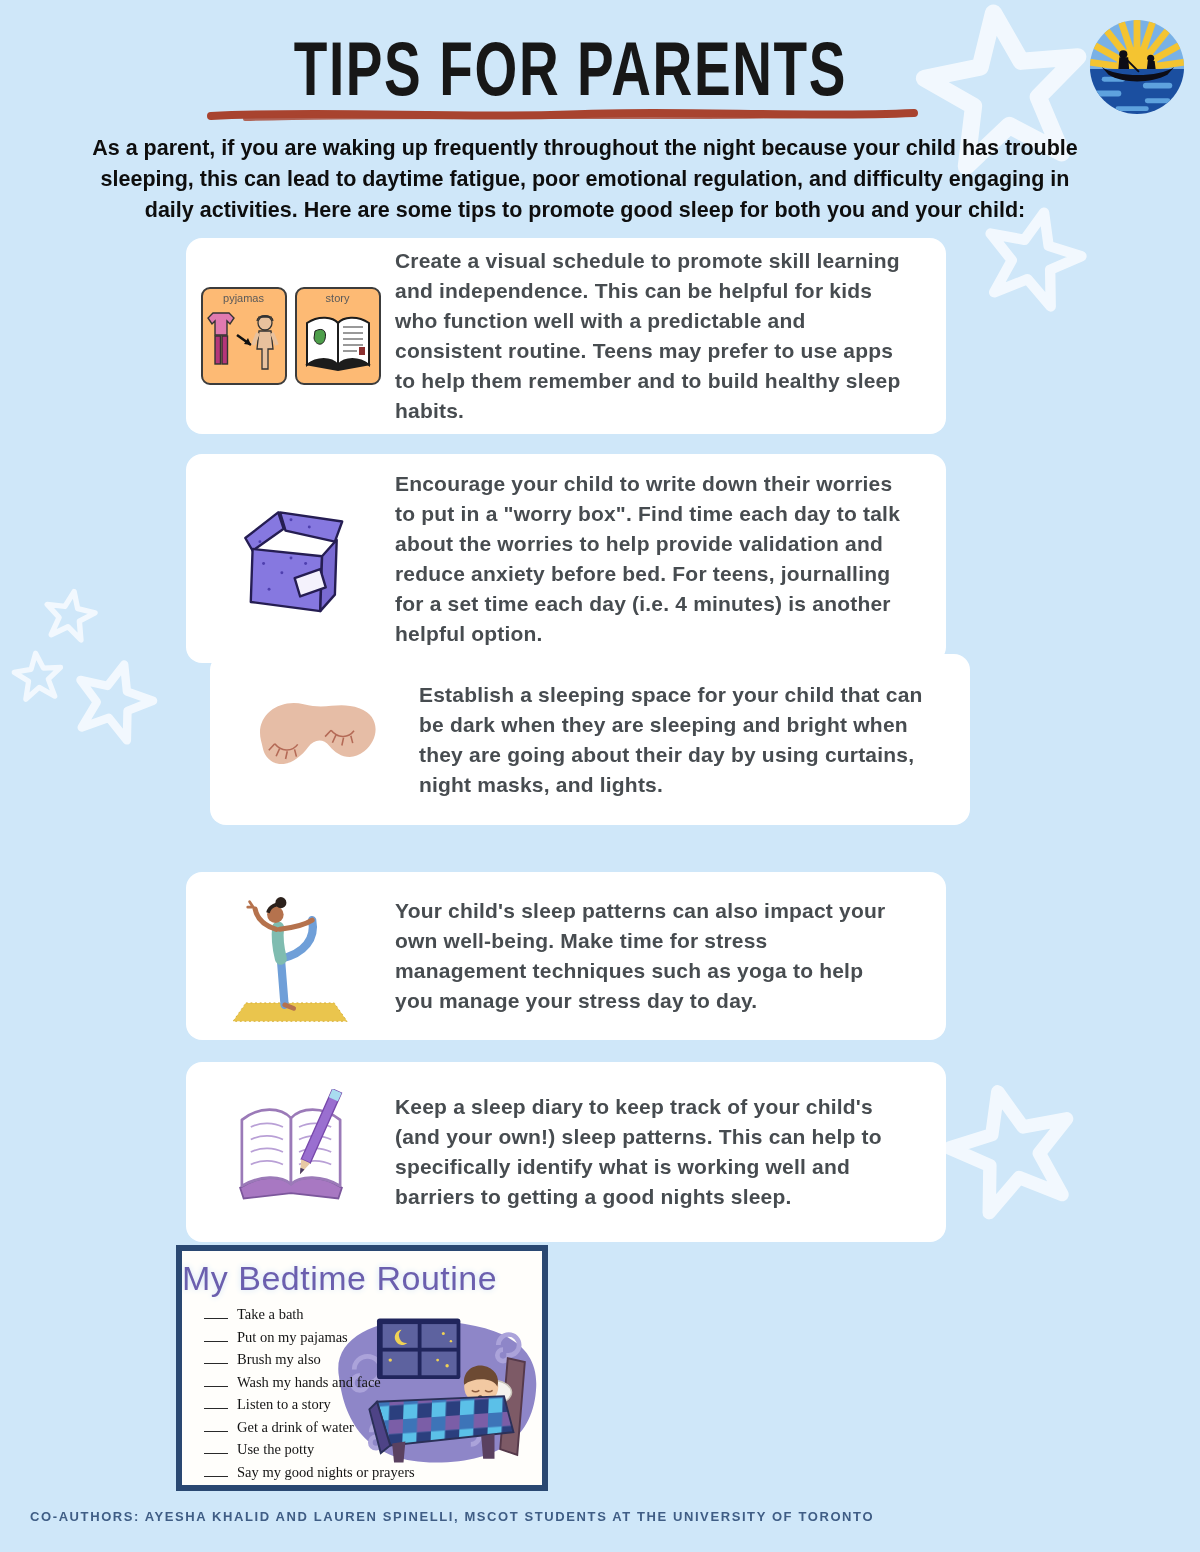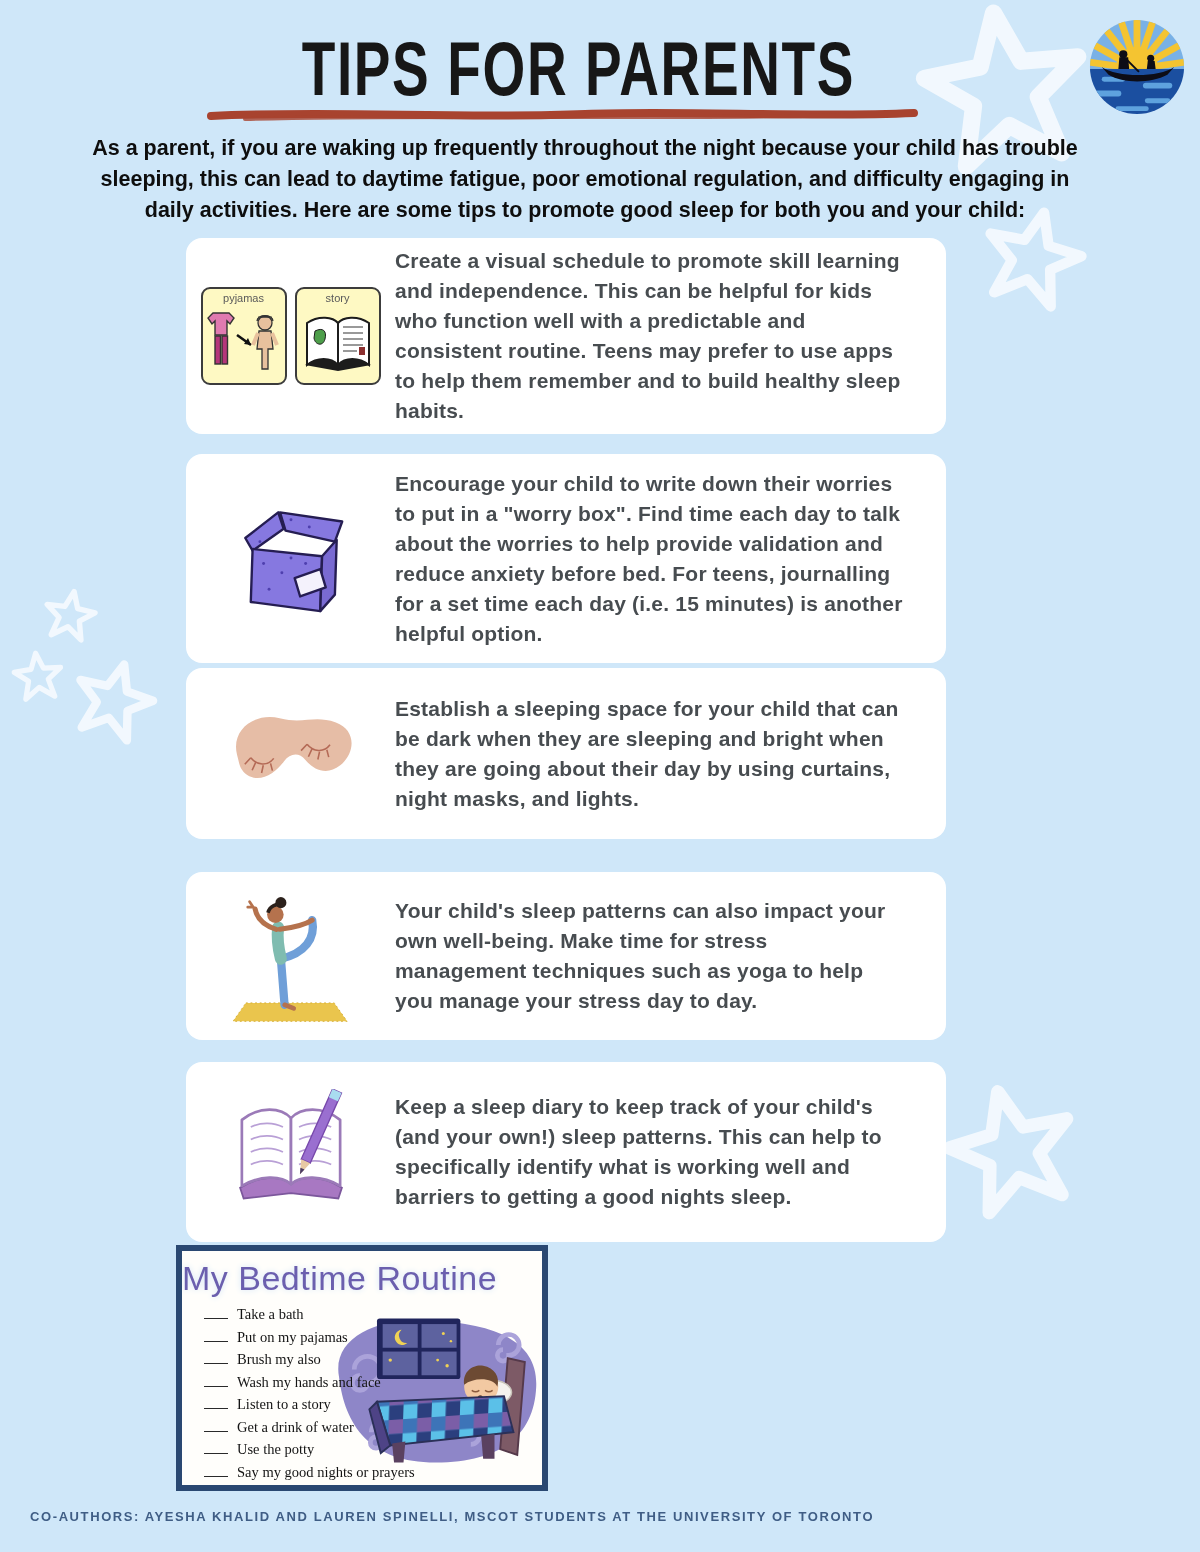--- a/index.html
+++ b/index.html
@@ -5,35 +5,35 @@
   html,body{margin:0;padding:0;}
   body{font-family:"Liberation Sans",sans-serif;}
   .page{position:relative;width:1200px;height:1552px;background:#cfe7f9;overflow:hidden;}
 
   
   .star{position:absolute;}
   .star svg{display:block;width:100%;height:100%;}
   .star path{fill:none;stroke:rgba(255,255,255,0.72);stroke-width:10;stroke-linejoin:round;stroke-linecap:round;}
 
   
-  .title-wrap{position:absolute;top:30px;left:0;width:1140px;text-align:center;padding-left:8px;}
+  .title-wrap{position:absolute;top:30px;left:0;width:1140px;text-align:center;}
   .title{display:inline-block;font-size:67px;font-weight:900;color:#171717;letter-spacing:2px;transform:scale(0.82,1.12);transform-origin:center;white-space:nowrap;}
   .underline-svg{position:absolute;top:104px;left:205px;width:715px;height:22px;}
   .intro{position:absolute;top:133px;left:90px;width:990px;text-align:center;font-size:21.5px;font-weight:800;line-height:1.45;color:#0e0e0e;}
 
   .logo{position:absolute;top:18px;left:1088px;width:98px;height:98px;}
 
   
   .tip-card{position:absolute;left:186px;width:760px;background:#ffffff;border-radius:16px;display:flex;align-items:center;box-sizing:border-box;}
   .tip-icon{flex:0 0 209px;display:flex;align-items:center;justify-content:center;}
   .tip-text{flex:1;padding-right:42px;font-size:21px;font-weight:700;line-height:30px;color:#474c50;letter-spacing:0.2px;}
 
   
   .picto-row{display:flex;gap:8px;}
-  .picto-tile{position:relative;width:86px;height:98px;background:#fef9c3;border:2px solid #3c3c3c;border-radius:9px;box-sizing:border-box;text-align:center;}
+  .picto-tile{position:relative;width:86px;height:98px;background:#fdba74;border:2px solid #3c3c3c;border-radius:9px;box-sizing:border-box;text-align:center;}
   .picto-label{display:block;font-size:11px;color:#5a5a5a;margin-top:3px;}
   .picto-tile svg{position:absolute;left:0;top:16px;width:82px;height:76px;}
 
   
   .routine-box{position:absolute;left:176px;top:1245px;width:372px;height:246px;background:#fffefb;border:6px solid #2a4872;box-sizing:border-box;overflow:hidden;}
   .routine-title{position:relative;z-index:2;margin-top:8px;font-size:34px;color:#6b5fae;letter-spacing:0.5px;text-shadow:0 0 6px #cfe3f7;}
   .routine-list{position:relative;z-index:2;margin:8px 0 0 22px;font-family:"Liberation Serif",serif;font-size:14.5px;color:#141414;}
   .routine-item{margin-bottom:5.5px;white-space:nowrap;}
   .blank{display:inline-block;width:24px;border-bottom:1.4px solid #2a2a2a;height:11px;margin-right:9px;}
   .routine-illustration{position:absolute;z-index:1;right:2px;bottom:16px;width:218px;height:160px;}
@@ -189,24 +189,24 @@
             <circle cx="60" cy="80" r="1.6"></circle>
             <circle cx="46" cy="98" r="1.6"></circle>
           <circle cx="86" cy="70" r="1.6"></circle>
             <circle cx="70" cy="64" r="1.6"></circle>
             <circle cx="90" cy="30" r="1.6"></circle>
           <circle cx="70" cy="22" r="1.6"></circle>
             <circle cx="36" cy="46" r="1.6"></circle>
         </g>
       </svg>
     </div>
-    <div class="tip-text"> Encourage your child to write down their worries to put in a "worry box".  Find time each day to talk about the worries to help provide validation and reduce anxiety before bed. For teens, journalling for a set time each day (i.e. 15 minutes) is another helpful option.</div>
-  </div>
-
-  <div class="tip-card" style="top:668px;height:171px;">
+    <div class="tip-text"> Encourage your child to write down their worries to put in a "worry box".  Find time each day to talk about the worries to help provide validation and reduce anxiety before bed. For teens, journalling for a set time each day (i.e. 4 minutes) is another helpful option.</div>
+  </div>
+
+  <div class="tip-card" style="top:654px;height:171px;margin-left:24px;">
     <div class="tip-icon">
       <svg viewBox="0 0 150 110" style="width:132px;height:98px;">
         <path d="M14 62 C4 34 30 12 58 16 C86 20 96 8 122 14 C146 20 148 46 132 62 C118 76 102 70 92 60 C84 52 74 54 68 64 C60 78 44 92 28 84 C18 78 18 72 14 62 Z" fill="#e6bda6" transform="rotate(6 75 55)"></path>
         <g stroke="#b46a56" stroke-width="1.8" fill="none" transform="rotate(6 75 55)">
           <path d="M30 64 C38 72 50 72 56 62"></path>
           <path d="M30 64 L24 72 M36 69 L33 78 M45 71 L44 80 M53 68 L56 76"></path>
           <path d="M92 42 C100 50 112 50 118 40"></path>
           <path d="M92 42 L86 50 M98 47 L95 56 M107 49 L106 58 M115 46 L118 54"></path>
         </g>
       </svg>

